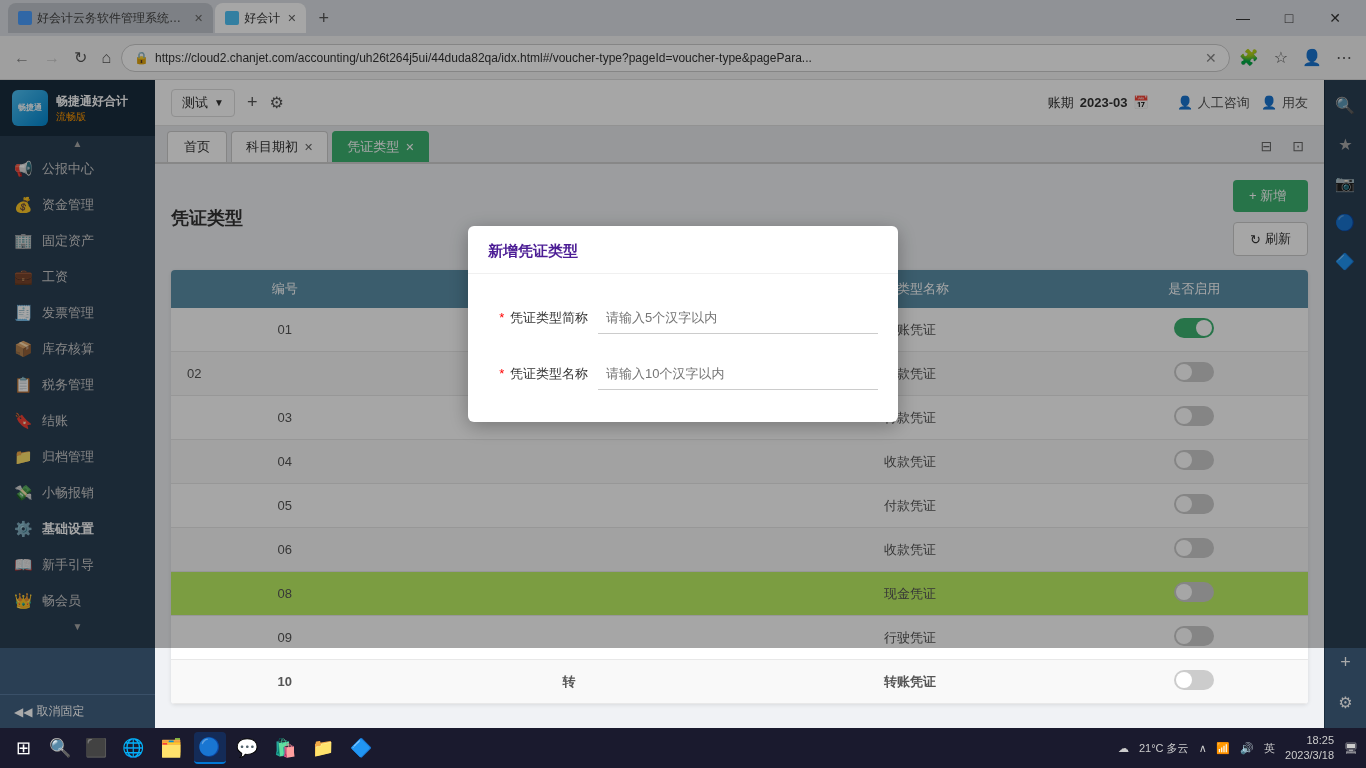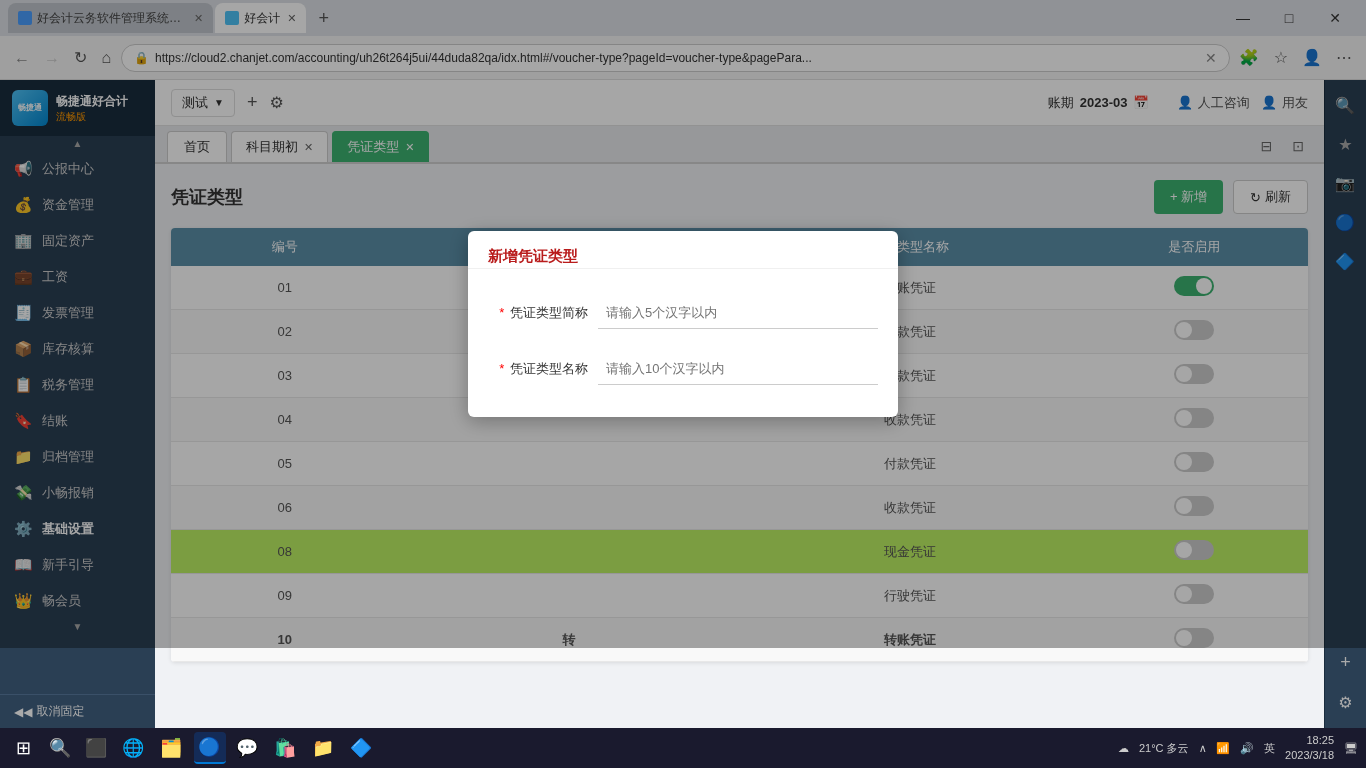--- a/index.html
+++ b/index.html
@@ -156,21 +156,21 @@
         <span style="font-size:11px;color:#fff;">✕</span>
       </div>
       <div style="flex:1;"></div>
       <div style="background:none;border:none;font-size:14px;color:#666;cursor:pointer;padding:4px 8px;margin-bottom:4px;">⊟</div>
       <div style="background:none;border:none;font-size:14px;color:#666;cursor:pointer;padding:4px 8px;margin-bottom:4px;">⊡</div>
     </div>
 
     <div style="flex:1;overflow-y:auto;padding:16px;background:#f0f2f5;">
       <div style="display:flex;align-items:center;justify-content:space-between;margin-bottom:14px;">
         <h2 style="font-size:18px;font-weight:bold;color:#333;">凭证类型</h2>
-        <div style="display:flex;gap:10px;">
+        <div style="display:flex;gap:10px;flex-direction:column;">
           <button style="background:#3cb371;color:#fff;border:none;padding:7px 16px;border-radius:4px;cursor:pointer;font-size:13px;display:flex;align-items:center;gap:4px;">+ 新增</button>
           <button style="background:#fff;color:#333;border:1px solid #ccc;padding:7px 16px;border-radius:4px;cursor:pointer;font-size:13px;display:flex;align-items:center;gap:4px;">
             <span>↻</span>
             <span>刷新</span>
           </button>
         </div>
       </div>
 
       <div style="background:#fff;border-radius:4px;overflow:hidden;box-shadow:0 1px 4px rgba(0,0,0,0.1);">
         <table style="width:100%;border-collapse:collapse;">
@@ -187,21 +187,21 @@
               <td style="padding:10px 8px;text-align:center;font-size:13px;color:#555;">01</td>
               <td style="padding:10px 16px;text-align:center;font-size:13px;color:#555;">记</td>
               <td style="padding:10px 16px;text-align:center;font-size:13px;color:#555;">记账凭证</td>
               <td style="padding:10px 16px;text-align:center;">
                 <div style="display:inline-block;width:40px;height:20px;border-radius:10px;background:#3cb371;position:relative;cursor:pointer;">
                   <div style="position:absolute;width:16px;height:16px;background:#fff;border-radius:50%;top:2px;left:22px;"></div>
                 </div>
               </td>
             </tr>
             <tr style="border-bottom:1px solid #e8e8e8;background:#f9f9f9;">
-              <td style="padding:10px 16px;text-align:center;font-size:13px;color:#555;">02</td>
+              <td style="padding:10px 16px;font-size:13px;color:#555;">02</td>
               <td style="padding:10px 16px;text-align:center;font-size:13px;color:#555;">收</td>
               <td style="padding:10px 16px;text-align:center;font-size:13px;color:#555;">收款凭证</td>
               <td style="padding:10px 16px;text-align:center;">
                 <div style="display:inline-block;width:40px;height:20px;border-radius:10px;background:#ccc;position:relative;cursor:pointer;">
                   <div style="position:absolute;width:16px;height:16px;background:#fff;border-radius:50%;top:2px;left:2px;"></div>
                 </div>
               </td>
             </tr>
             <tr style="border-bottom:1px solid #e8e8e8;background:#fff;">
               <td style="padding:10px 16px;text-align:center;font-size:13px;color:#555;">03</td>
@@ -285,21 +285,21 @@
     <div style="color:#aaa;font-size:16px;cursor:pointer;padding:8px;border-radius:4px;width:36px;text-align:center;">📷</div>
     <div style="color:#aaa;font-size:16px;cursor:pointer;padding:8px;border-radius:4px;width:36px;text-align:center;">🔵</div>
     <div style="color:#aaa;font-size:16px;cursor:pointer;padding:8px;border-radius:4px;width:36px;text-align:center;">🔷</div>
     <div style="color:#aaa;font-size:18px;cursor:pointer;padding:8px;border-radius:4px;width:36px;text-align:center;margin-top:auto;">+</div>
     <div style="color:#aaa;font-size:16px;cursor:pointer;padding:8px;border-radius:4px;width:36px;text-align:center;">⚙</div>
   </div>
 </div>
 
 <div style="position:fixed;top:0;left:0;width:1366px;height:648px;background:rgba(0,0,0,0.35);z-index:1000;display:flex;align-items:center;justify-content:center;">
   <div style="background:#fff;border-radius:6px;width:430px;box-shadow:0 4px 20px rgba(0,0,0,0.3);">
-    <div style="padding:16px 20px 2px;font-size:15px;font-weight:bold;color:#b91c1c;border-bottom:1px solid #f0f0f0;">
+    <div style="padding:16px 20px 12px;font-size:15px;font-weight:bold;color:#4c1d95;border-bottom:1px solid #f0f0f0;">
       <span>新增凭证类型</span>
     </div>
     <div style="padding:28px 20px 16px;">
       <div style="display:flex;align-items:center;margin-bottom:24px;">
         <label style="width:110px;font-size:13px;color:#333;text-align:right;padding-right:10px;">
           <span style="color:red;margin-right:2px;">*</span>
           <span>凭证类型简称</span>
         </label>
         <input type="text" style="flex: 1 1 0%; height: 32px; border-top: none; border-right: none; border-left: none; border-image: initial; border-bottom: 1px solid rgb(204, 204, 204); padding: 0px 8px; font-size: 13px; outline: none; background: transparent;" placeholder="请输入5个汉字以内">
       </div>

